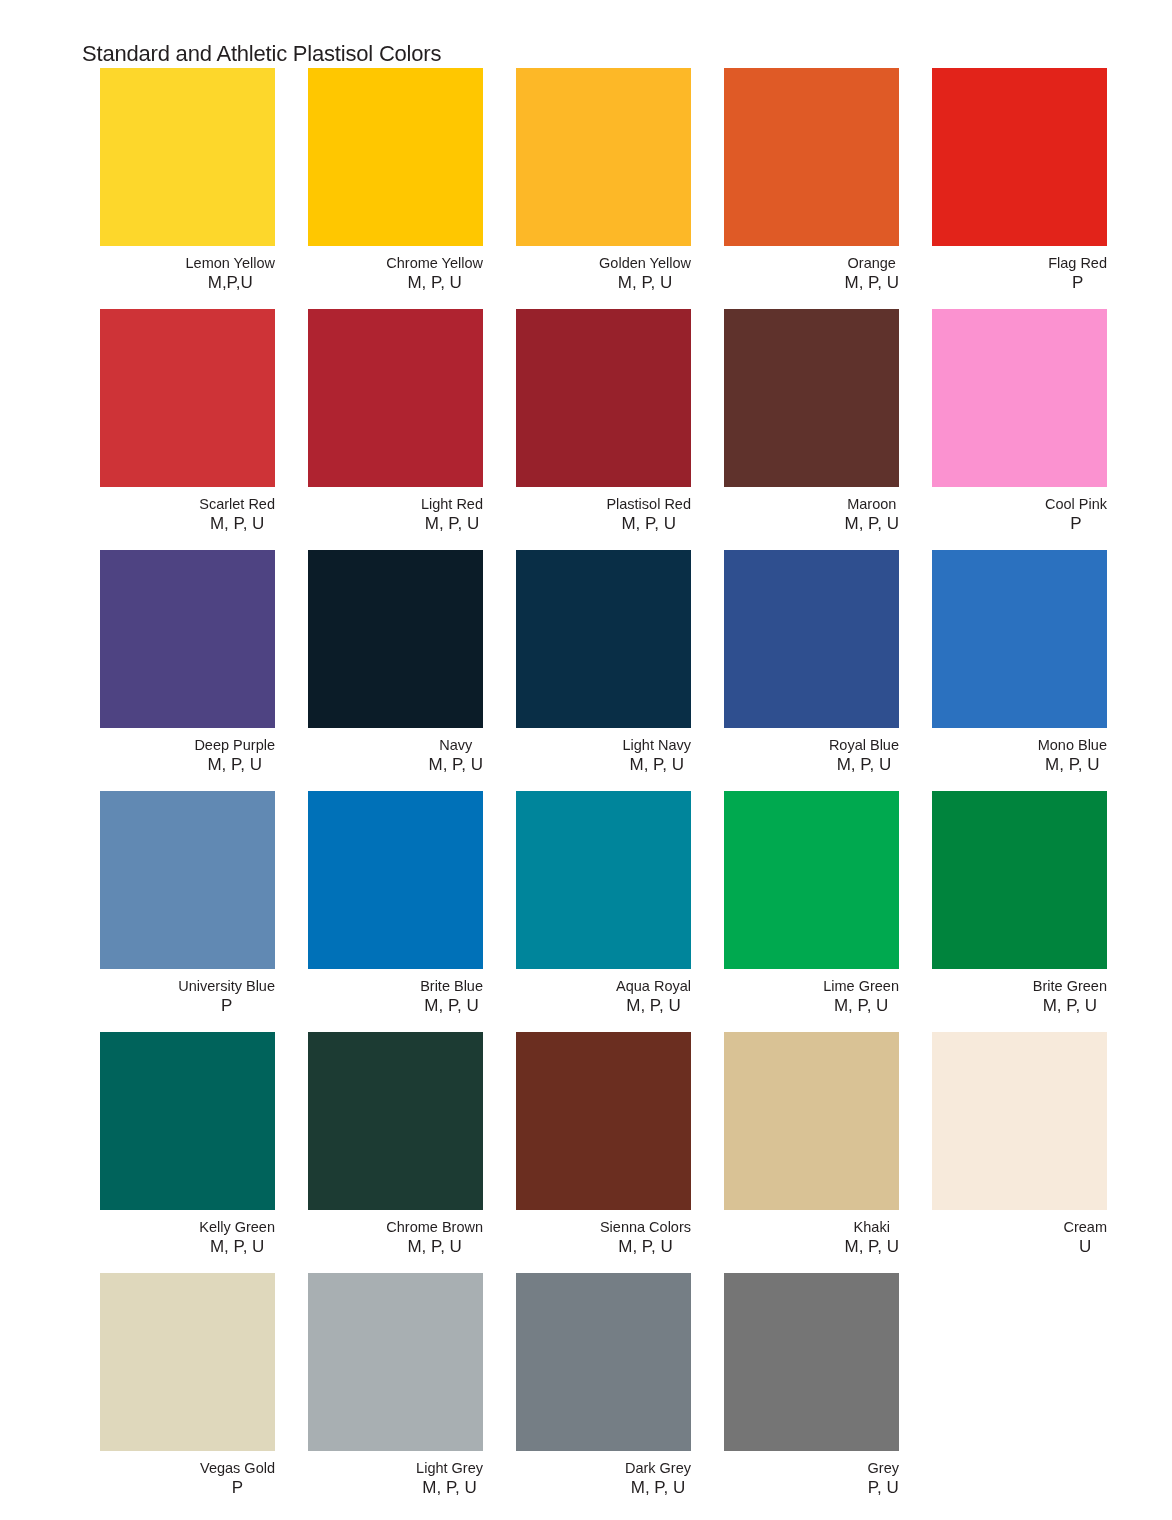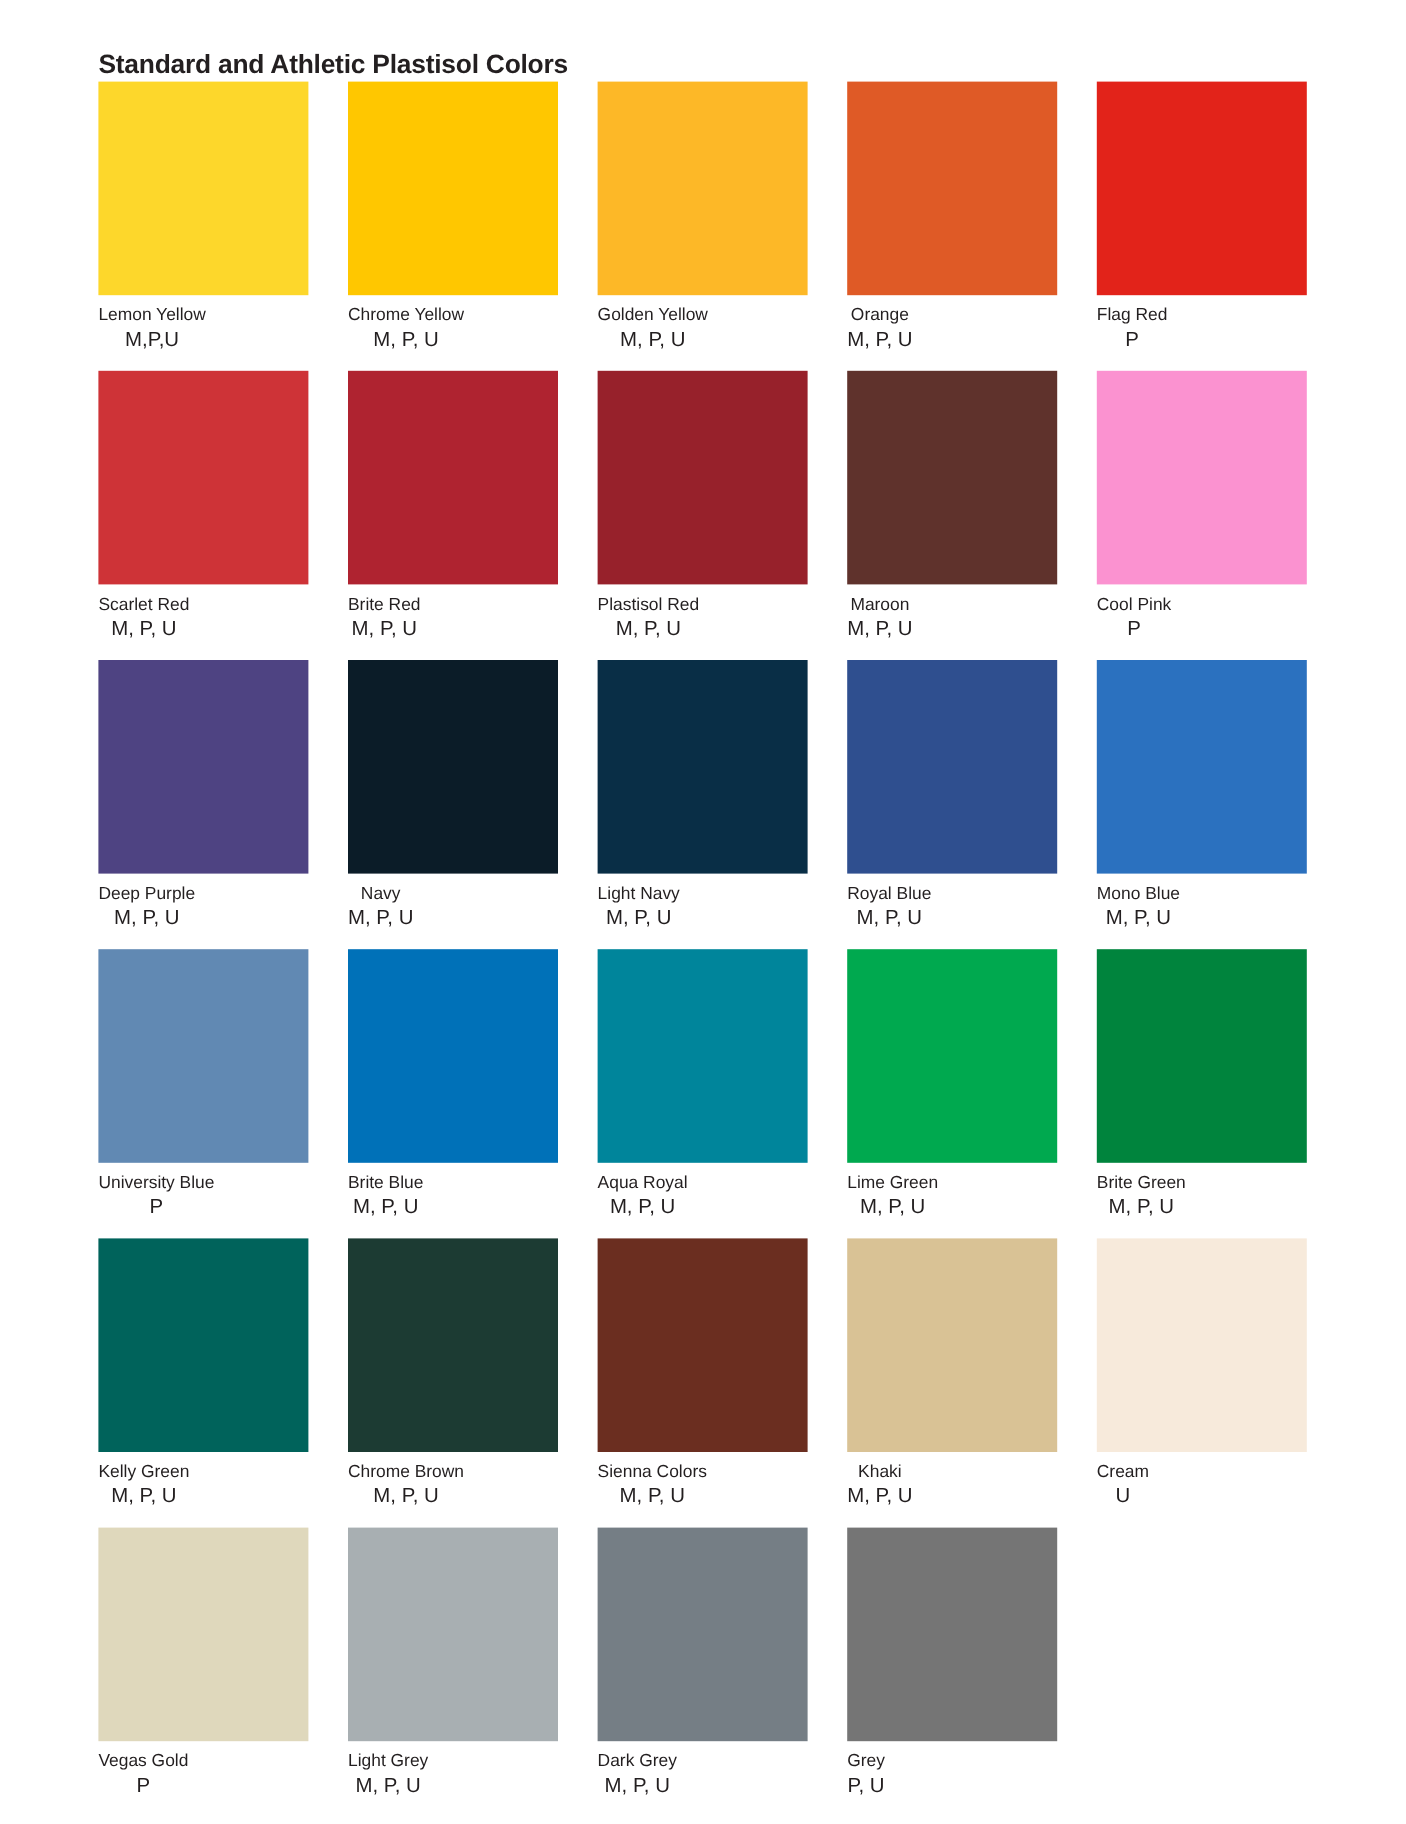--- a/index.html
+++ b/index.html
@@ -19,41 +19,41 @@
     position: relative;
     width: 1172px;
     height: 1520px;
     padding: 0;
   }
   .page-title {
     position: absolute;
     left: 82px;
     top: 26px;
     font-size: 22px;
-    font-weight: bold;
+    font-weight: normal;
     letter-spacing: -0.2px;
     color: #231f20;
     white-space: nowrap;
   }
   .swatch-grid {
     position: absolute;
     left: 82px;
     top: 68px;
     width: 1008px;
     display: grid;
     grid-template-columns: repeat(5, 175px);
     column-gap: 33px;
     row-gap: 0px;
   }
   .swatch-cell {
     width: 193px;
     height: 241px;
     display: flex;
     flex-direction: column;
-    align-items: flex-start;
+    align-items: flex-end;
   }
   .swatch-chip {
     width: 175px;
     height: 178px;
     display: block;
     flex: 0 0 auto;
   }
   .swatch-caption {
     text-align: center;
     padding-top: 7px;
@@ -119,21 +119,21 @@
       <div class="swatch-cell">
         <div class="swatch-chip" style="background: rgb(206, 51, 55);"></div>
         <div class="swatch-caption">
           <span class="swatch-name">Scarlet Red</span>
           <span class="swatch-codes">M, P, U</span>
         </div>
       </div>
       <div class="swatch-cell">
         <div class="swatch-chip" style="background: rgb(175, 35, 48);"></div>
         <div class="swatch-caption">
-          <span class="swatch-name">Brite Red</span>
+          <span class="swatch-name">Light Red</span>
           <span class="swatch-codes">M, P, U</span>
         </div>
       </div>
       <div class="swatch-cell">
         <div class="swatch-chip" style="background: rgb(151, 33, 43);"></div>
         <div class="swatch-caption">
           <span class="swatch-name">Plastisol Red</span>
           <span class="swatch-codes">M, P, U</span>
         </div>
       </div>

